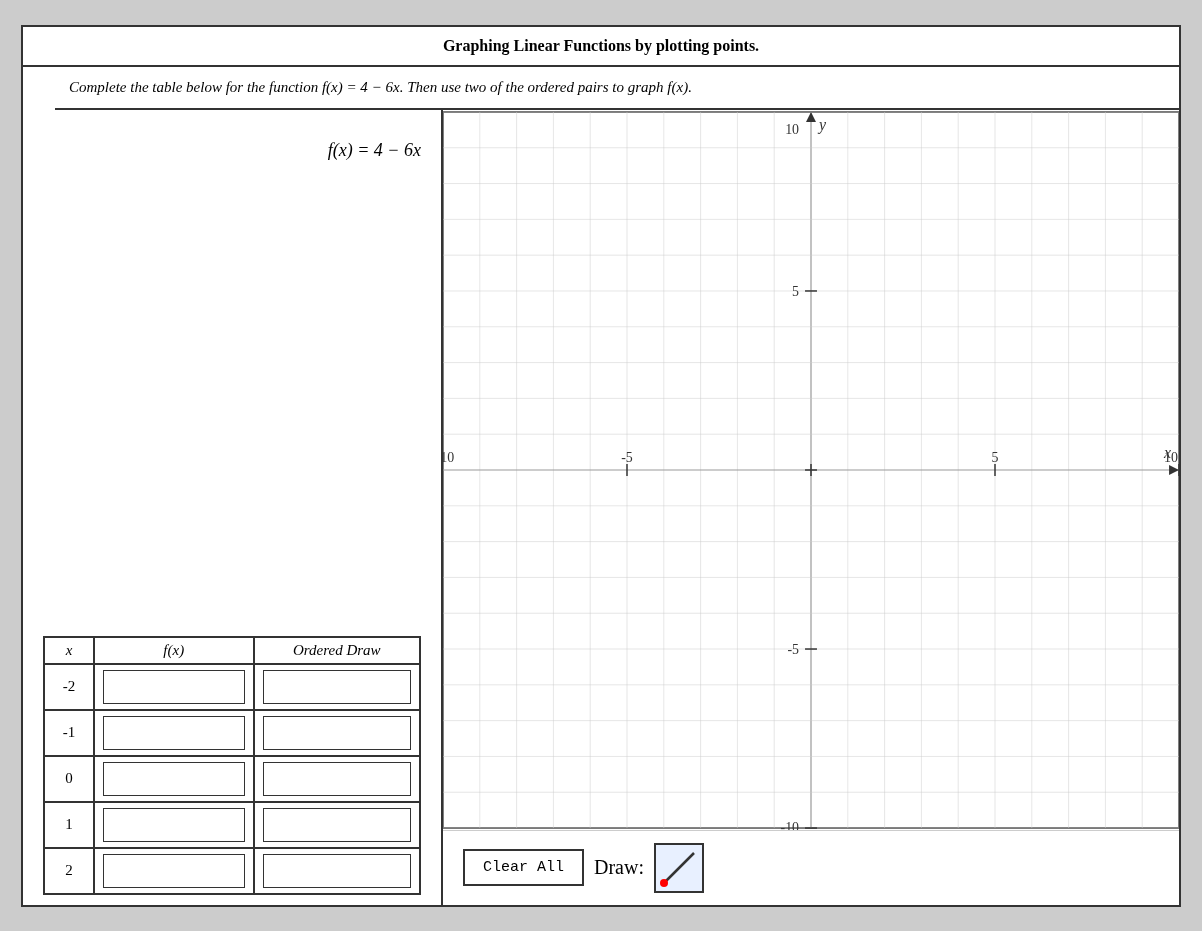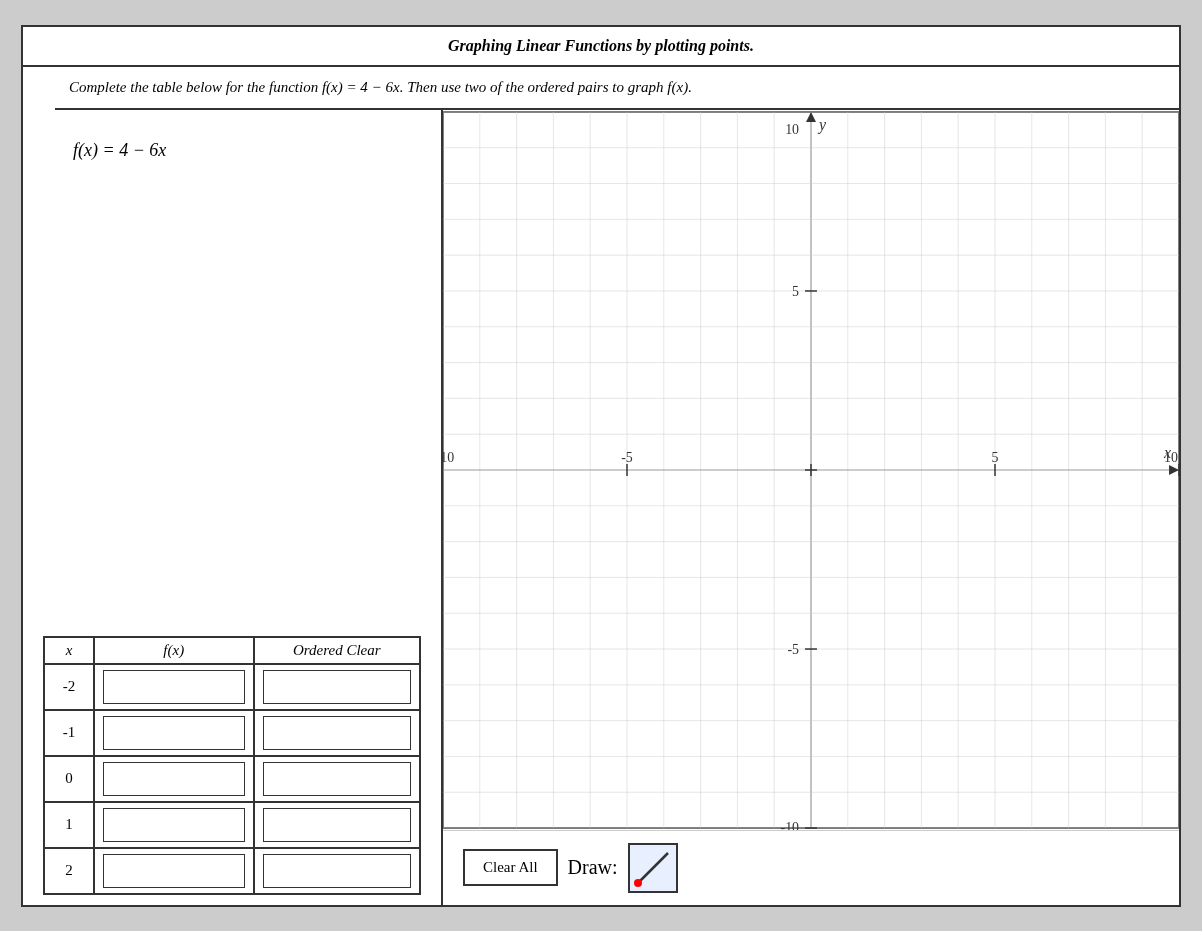--- a/index.html
+++ b/index.html
@@ -15,21 +15,20 @@
       width: 1160px;
       background: #fff;
       border: 2px solid #333;
     }
     .title-bar {
       text-align: center;
       padding: 10px;
       font-weight: bold;
       font-size: 16px;
       border-bottom: 2px solid #333;
-      font-style: italic;
     }
     .instructions {
       padding: 10px 14px;
       font-style: italic;
       font-size: 15px;
       border-bottom: 2px solid #333;
       line-height: 1.4;
       margin-left: 32px;
     }
     .content-area {
@@ -37,20 +36,21 @@
       flex-direction: row;
     }
     
     .left-panel {
       width: 420px;
       min-width: 420px;
       padding: 20px 20px 10px 20px;
       border-right: 2px solid #333;
       display: flex;
       flex-direction: column;
+      align-items: flex-end;
     }
     .function-label {
       font-style: italic;
       font-size: 18px;
       margin-bottom: 30px;
       margin-top: 10px;
       margin-left: 30px;
     }
     .data-table {
       border-collapse: collapse;
@@ -106,21 +106,21 @@
       align-items: center;
       padding: 12px 20px;
       gap: 10px;
       border-top: 1px solid #ccc;
     }
     .clear-all-btn {
       border: 2px solid #333;
       background: #fff;
       padding: 8px 18px;
       font-size: 15px;
-      font-family: Liberation Serif, serif;
+      font-family: Liberation Mono, monospace;
       cursor: pointer;
     }
     .draw-label {
       font-size: 20px;
       font-family: 'Times New Roman', Times, serif;
     }
     .draw-icon {
       width: 50px;
       height: 50px;
       border: 2px solid #333;
@@ -147,21 +147,21 @@
     <div class="left-panel">
       <div class="function-label">
         <em>f</em>(<em>x</em>) = 4 − 6<em>x</em>
       </div>
 
       <table class="data-table">
         <thead>
           <tr>
             <th><em>x</em></th>
             <th><em>f</em>(<em>x</em>)</th>
-            <th>Ordered Clear</th>
+            <th>Ordered Draw</th>
           </tr>
         </thead>
         <tbody>
           <tr>
             <td>-2</td>
             <td>
                 <input class="input-cell" type="text" style="">
               </td>
             <td>
                 <input class="input-cell" type="text" style="">

